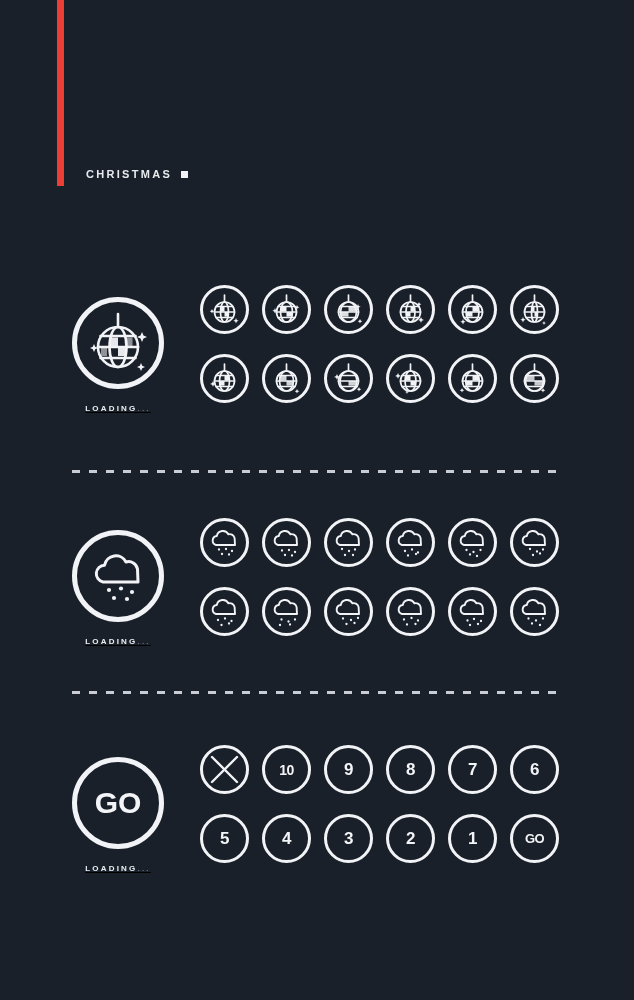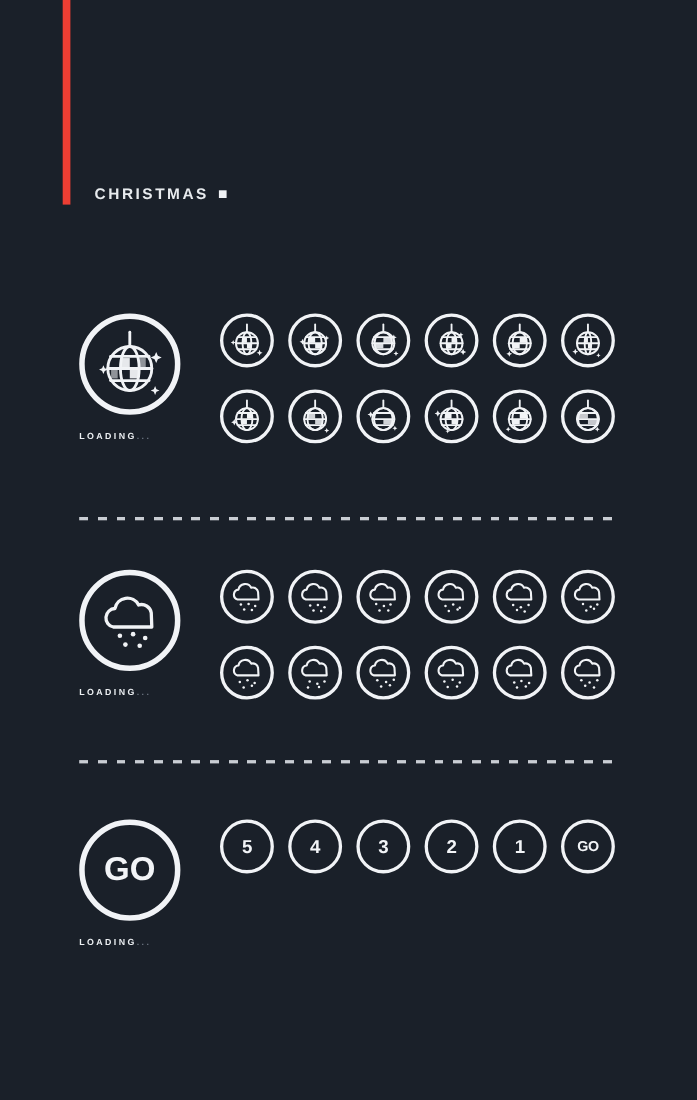--- a/index.html
+++ b/index.html
@@ -45,21 +45,21 @@
   }
   .subtitle-row {
     position: absolute;
     left: 86px;
     top: 168px;
     display: flex;
     align-items: center;
     gap: 9px;
   }
   .subtitle {
-    font-size: 14px;
+    font-size: 11px;
     letter-spacing: 2.3px;
     color: #e8ebee;
     font-weight: 700;
     white-space: nowrap;
     text-align: right;
   }
   .subtitle-square {
     width: 7px;
     height: 7px;
     background: #f0f2f5;
@@ -72,22 +72,24 @@
     left: 0;
     width: 634px;
   }
   .sec1 { top: 285px; }
   .sec2 { top: 518px; }
   .sec3 { top: 745px; }
 
   .hero {
     position: absolute;
     left: 72px;
-    top: 0;
+    top: 12px;
     width: 92px;
+    text-align: center;
+    text-decoration: underline;
   }
   .hero-ring {
     position: relative;
     width: 92px;
     height: 92px;
     border-radius: 50%;
     border: 5px solid #f1f3f6;
     box-sizing: border-box;
   }
   .hero-ring svg { position: absolute; left: 0; top: 0; }
@@ -614,20 +616,45 @@
     <div class="hero">
       <div class="hero-ring">
         <div class="cell-num" style="font-size:30px;letter-spacing:0px;">GO</div>
       </div>
       <div class="hero-label"><span>LOADING</span><span class="dots">...</span></div>
     </div>
 
     <div class="grid">
       <div class="grid-row">
         <div class="cell">
+          <svg width="43" height="43" viewBox="0 0 43 43">
+              <g stroke="#f1f3f6" stroke-width="2.4" stroke-linecap="round">
+                <line x1="9" y1="9" x2="34" y2="34"></line>
+                <line x1="34" y1="9" x2="9" y2="34"></line>
+              </g>
+            </svg>
+        </div>
+        <div class="cell">
+            <div class="cell-num small">10</div>
+          </div>
+        <div class="cell">
+            <div class="cell-num">9</div>
+          </div>
+        <div class="cell">
+            <div class="cell-num">8</div>
+          </div>
+        <div class="cell">
+            <div class="cell-num">7</div>
+          </div>
+        <div class="cell">
+            <div class="cell-num">6</div>
+          </div>
+      </div>
+      <div class="grid-row">
+        <div class="cell">
             <div class="cell-num">5</div>
           </div>
         <div class="cell">
             <div class="cell-num">4</div>
           </div>
         <div class="cell">
             <div class="cell-num">3</div>
           </div>
         <div class="cell">
             <div class="cell-num">2</div>

